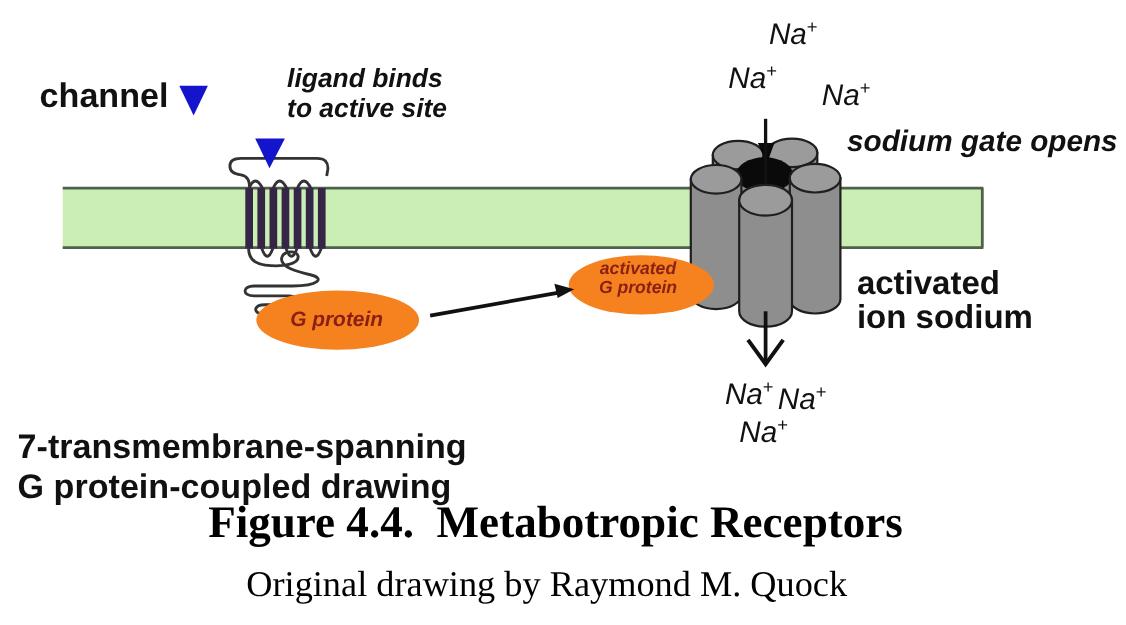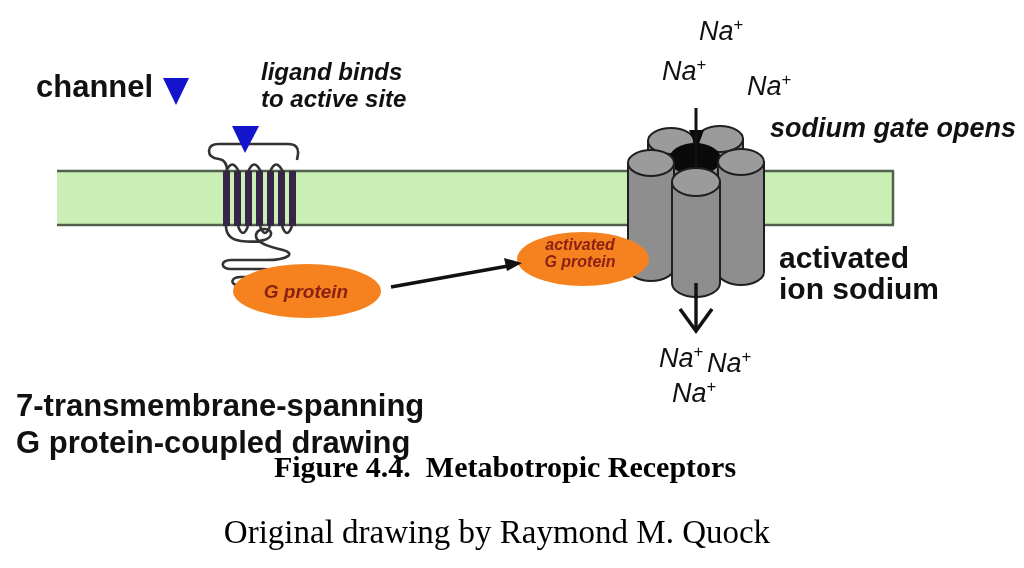--- a/index.html
+++ b/index.html
@@ -17,21 +17,21 @@
   .fs24{font-size:24px;line-height:27px;}
   .na{font-size:27px;font-weight:normal;font-style:italic;}
   .na sup{font-size:0.62em;vertical-align:super;font-style:normal;}
   .receptor-name{line-height:37px;}
   .ellipse-text{color:#8a1f14;font-weight:bold;font-style:italic;text-align:center;
     transform:translate(-50%,-50%);}
   .gp-text{font-size:19px;}
   .agp-text{font-size:16px;line-height:17px;}
   .caption{position:absolute;left:0;text-align:center;color:#000;
     font-family:"Liberation Serif","DejaVu Serif",serif;}
-  .cap-title{top:450px;width:1010px;font-weight:bold;font-size:30px;white-space:pre;}
+  .cap-title{top:450px;width:1010px;font-weight:bold;font-size:41px;white-space:pre;}
   .cap-credit{top:514px;width:994px;font-size:33px;}
 </style>
 </head>
 <body>
 
 <div class="stage">
 
   <svg width="1024" height="440" viewBox="0 0 1024 440">
 
     <g>

